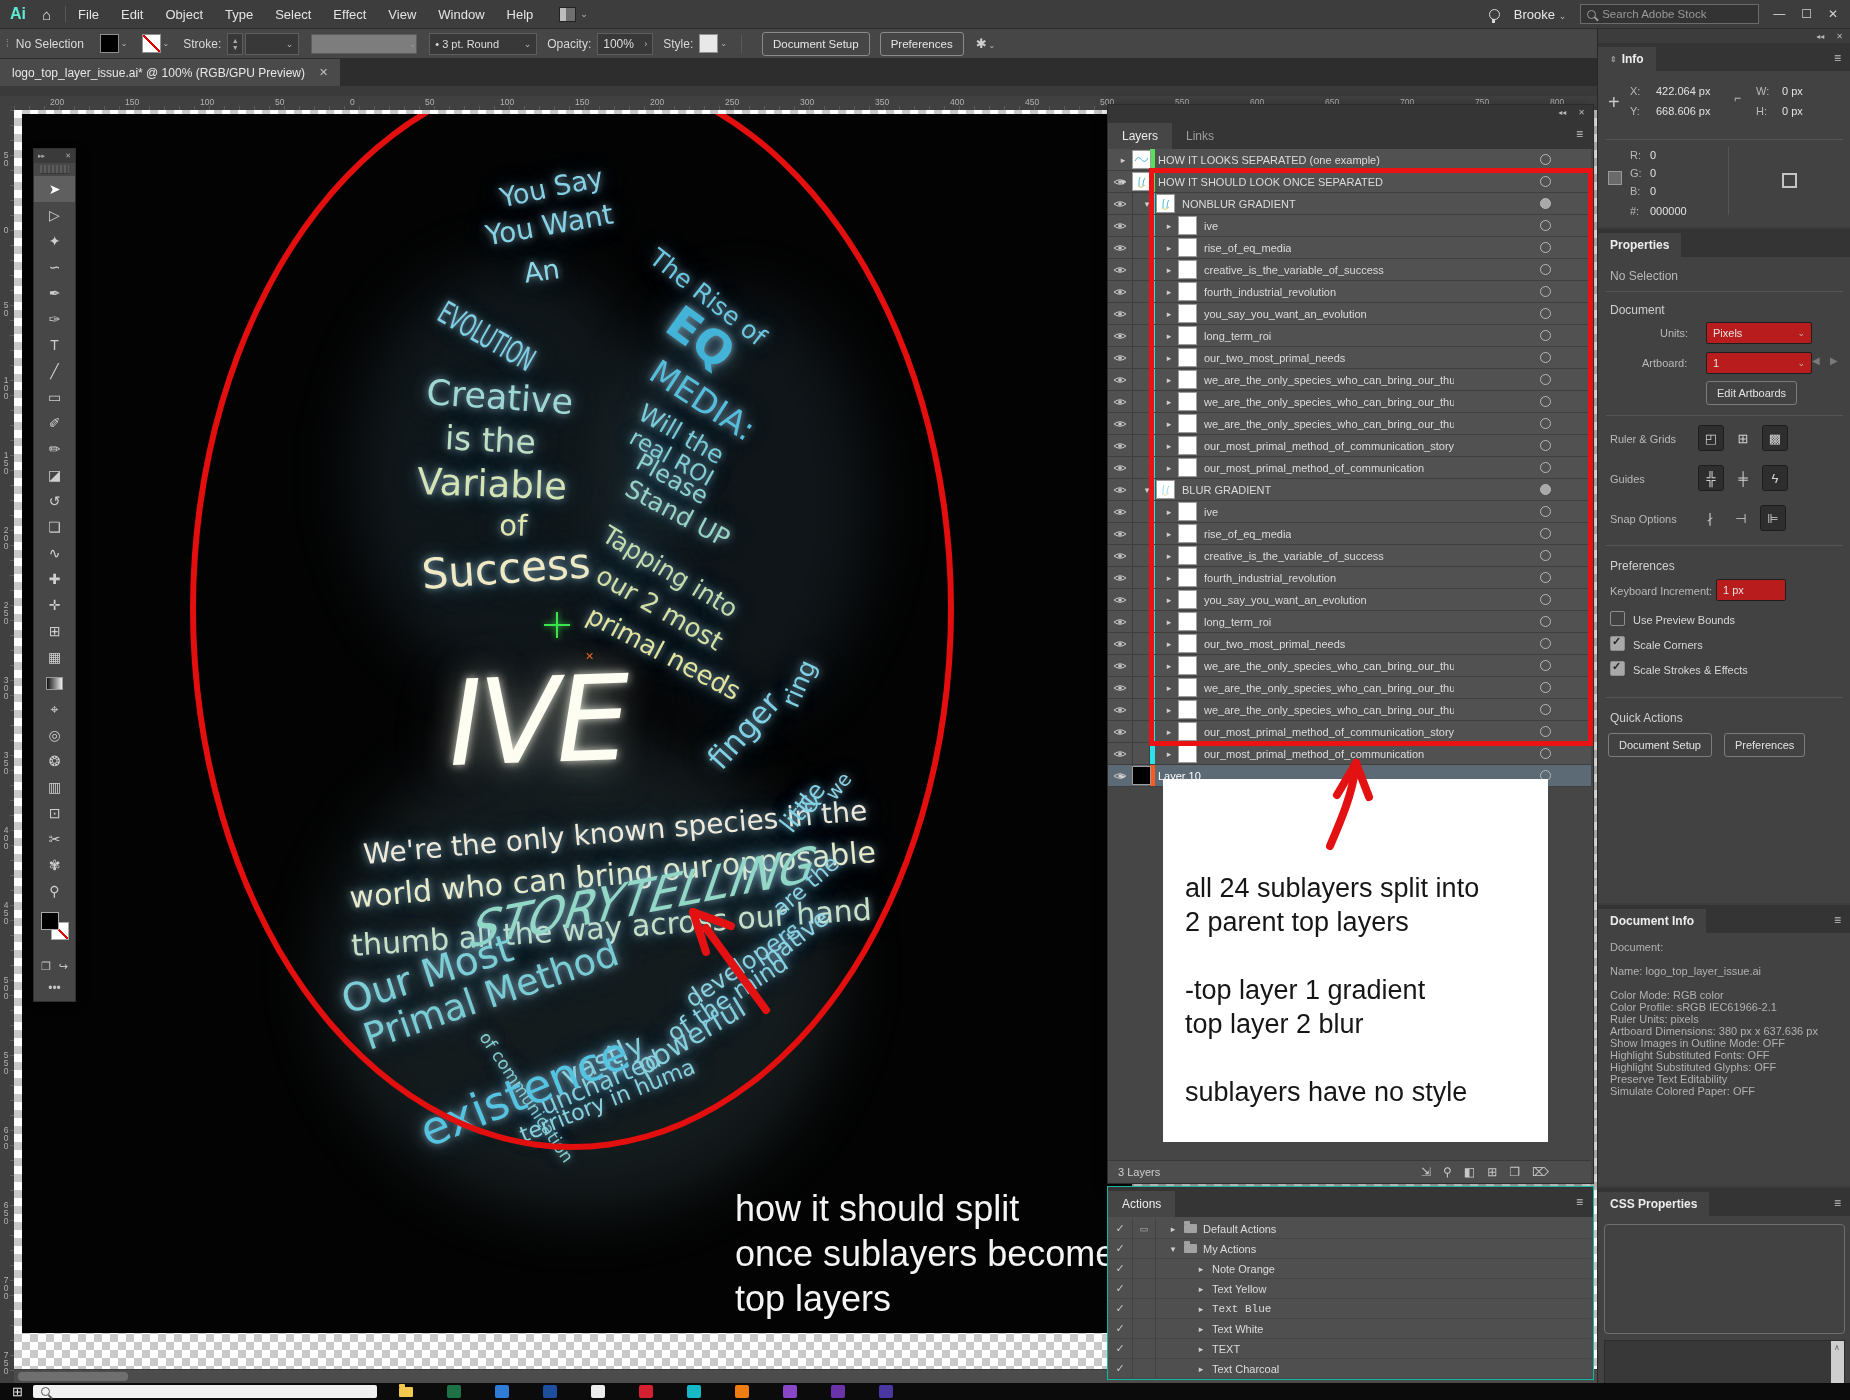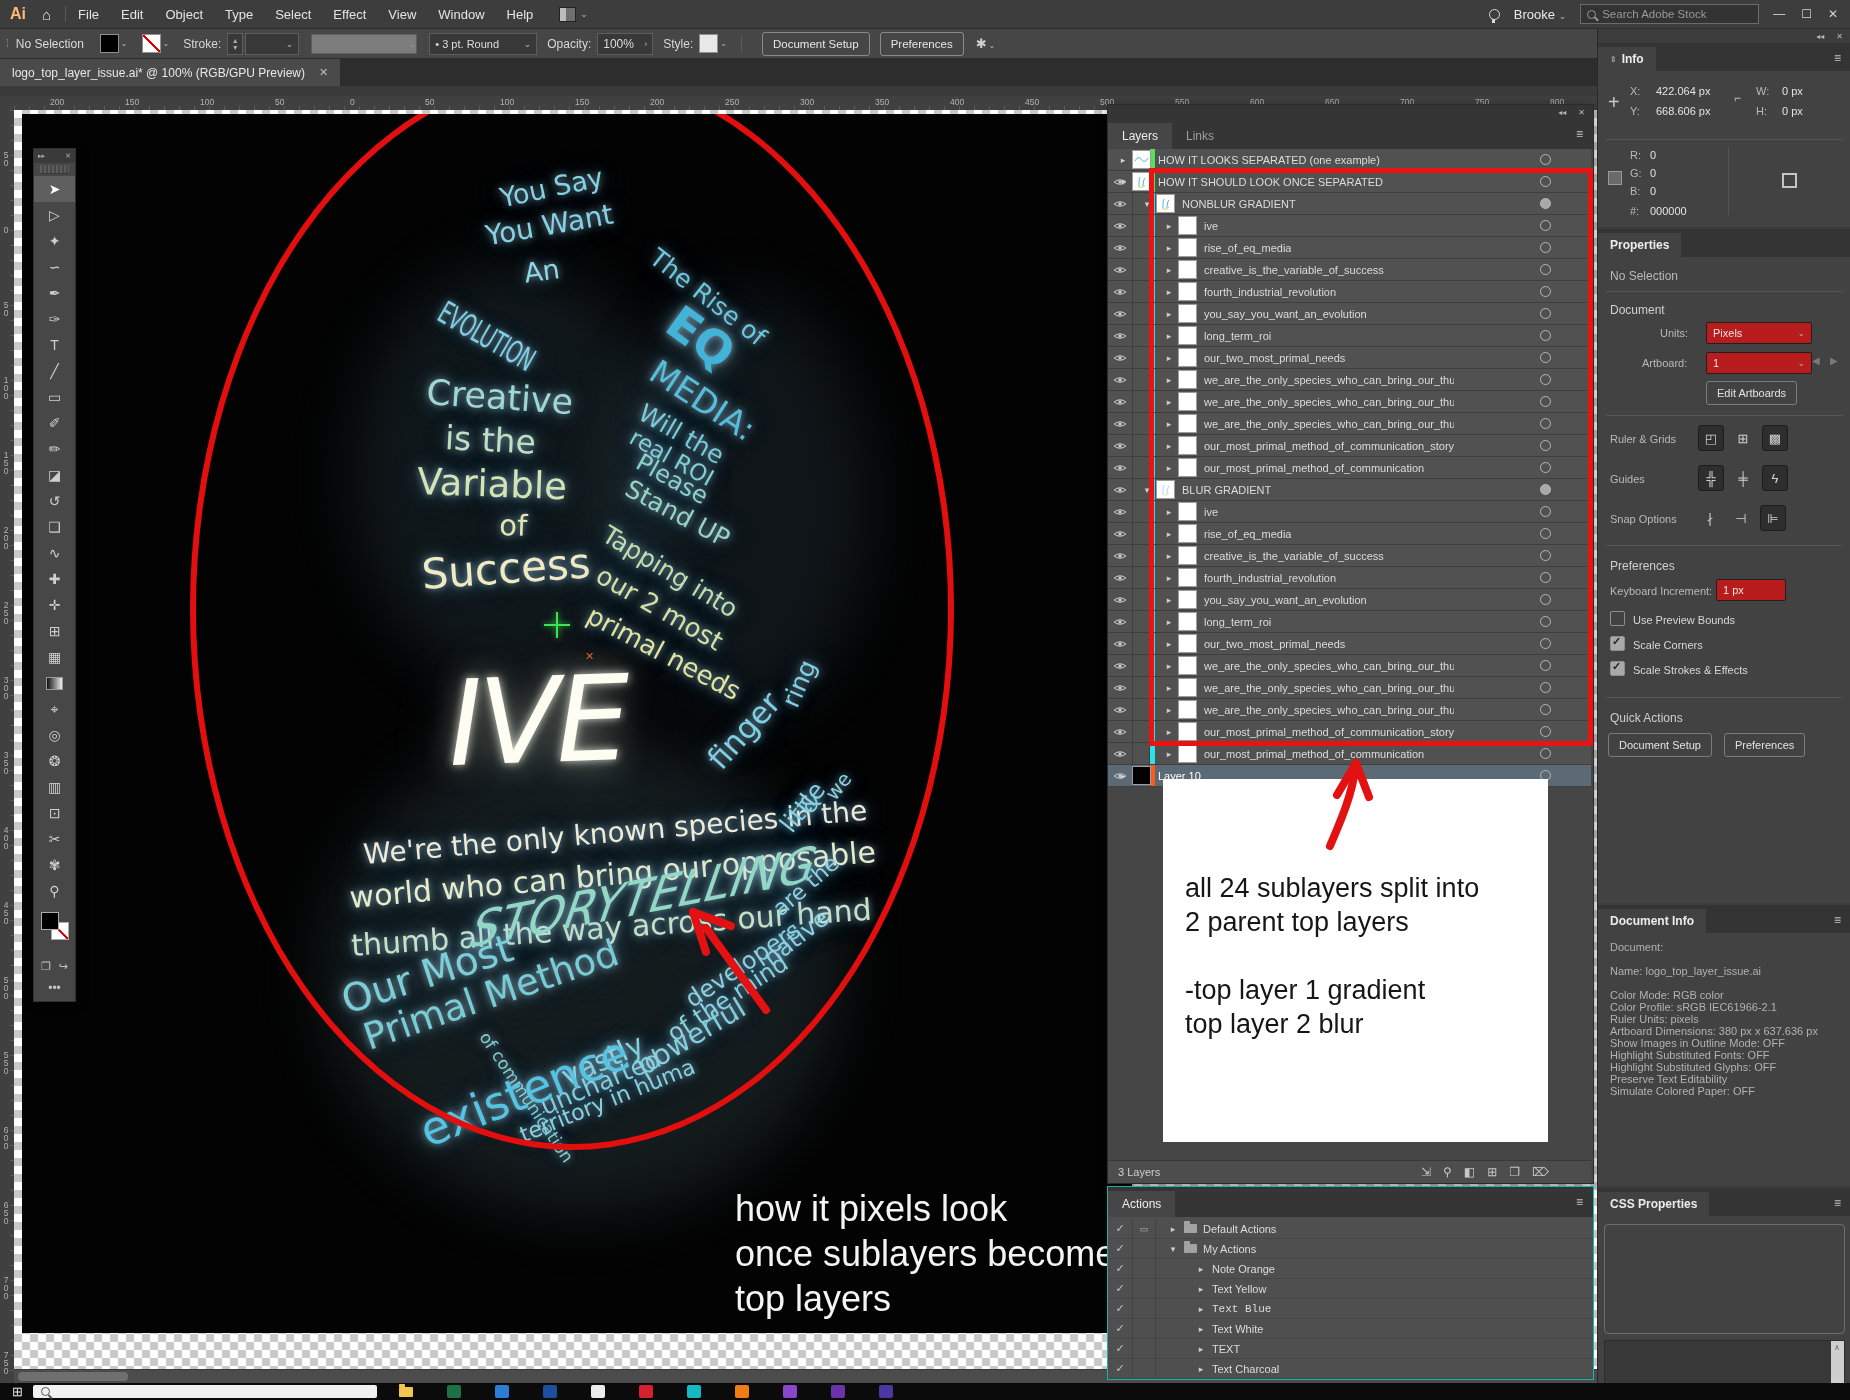--- a/index.html
+++ b/index.html
@@ -3,21 +3,21 @@
 <meta charset="utf-8">
 <style>
   html,body{margin:0;padding:0;background:#222;}
   #app{position:relative;width:1850px;height:1400px;background:#3a3a3a;overflow:hidden;
        font-family:"Liberation Sans",sans-serif;color:#ddd;-webkit-font-smoothing:antialiased;}
   .abs{position:absolute;}
   .ni{pointer-events:none;}
 
   
   #menubar{position:absolute;left:0;top:0;width:1850px;height:28px;background:#3d3d3d;border-bottom:1px solid #2c2c2c;display:flex;align-items:center;}
-  #ai-logo{margin-left:10px;color:#fdba74;font-weight:bold;font-size:16px;}
+  #ai-logo{margin-left:10px;color:#5eead4;font-weight:bold;font-size:16px;}
   #home-icon{margin-left:16px;font-size:15px;color:#e8e8e8;}
   #menu-sep{width:1px;height:16px;background:#585858;margin:0 12px 0 14px;}
   #menu-items{display:flex;gap:22px;font-size:13px;color:#e4e4e4;}
   #menu-items span{cursor:default;}
   #ws-icon{margin-left:26px;display:flex;align-items:center;gap:4px;}
   .wsq{width:15px;height:13px;background:linear-gradient(90deg,#bdbdbd 0 6px,#6f6f6f 6px);border:1px solid #222;}
   .carow{font-size:9px;color:#bbb;}
   #mb-right{position:absolute;right:0;top:0;height:28px;display:flex;align-items:center;gap:14px;}
   .bulb{width:9px;height:9px;border:1.5px solid #d8d8d8;border-radius:50%;position:relative;}
   .bulb::after{content:"";position:absolute;left:2px;top:9px;width:3px;height:4px;background:#d8d8d8;}
@@ -341,21 +341,21 @@
           <span class="wa" style="left: 678px; top: 638px; font-size: 31px; color: rgb(127, 208, 228); transform: rotate(-48deg);">finger</span>
           <span class="wa" style="left: 752px; top: 706px; font-size: 25px; color: rgb(132, 210, 228); transform: rotate(-52deg);">little</span>
           <span class="wa" style="left: 772px; top: 686px; font-size: 24px; color: rgb(132, 210, 228); transform: rotate(-45deg);">&amp;</span>
           <span class="wa" style="left: 754px; top: 586px; font-size: 25px; color: rgb(127, 208, 228); transform: rotate(-66deg);">ring</span>
           <span class="wa" style="left: 798px; top: 676px; font-size: 20px; color: rgb(138, 210, 228); transform: rotate(-52deg);">we</span>
         </div>
       <div id="red-ellipse" class="ni"></div>
       <div id="green-plus" class="ni"></div>
       <div id="orange-x" class="ni">✕</div>
       <div id="canvas-note">
-          <div>how it pixels look</div>
+          <div>how it should split</div>
           <div>once sublayers become</div>
           <div>top layers</div>
         </div>
     </div>
     <div id="hscroll">
         <span class="thumb"></span>
       </div>
   </div>
 
   <div id="toolbar">
@@ -909,20 +909,21 @@
 
   <div id="annotation-box">
     <div id="ann-pad"></div>
     <div id="ann-lines">
         <div class="ann-line">all 24 sublayers split into</div>
         <div class="ann-line">2 parent top layers</div>
         <div class="ann-gap"></div>
         <div class="ann-line">-top layer 1 gradient</div>
         <div class="ann-line">top layer 2 blur</div>
         <div class="ann-gap"></div>
+        <div class="ann-line">sublayers have no style</div>
       </div>
   </div>
 
   <svg id="overlay">
     <g stroke="#e31111" stroke-width="8" fill="none" stroke-linecap="round">
       <path d="M766,1010 L706,928"></path>
       <path d="M693,912 L706,952"></path>
       <path d="M693,912 L731,926"></path>
       <path d="M1330,846 C1342,818 1352,794 1355,770"></path>
       <path d="M1356,763 L1337,795"></path>

